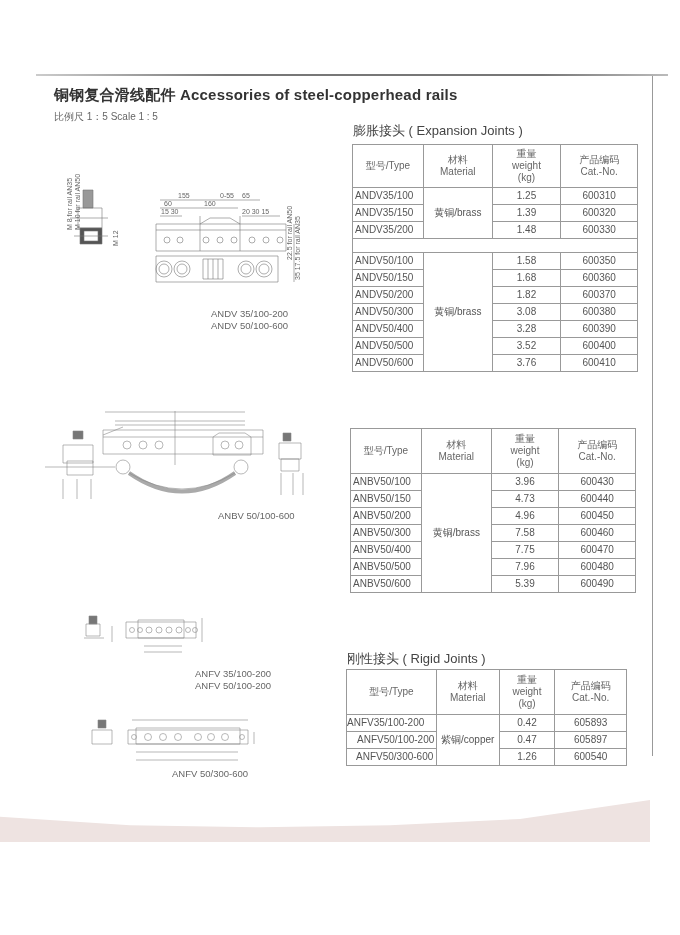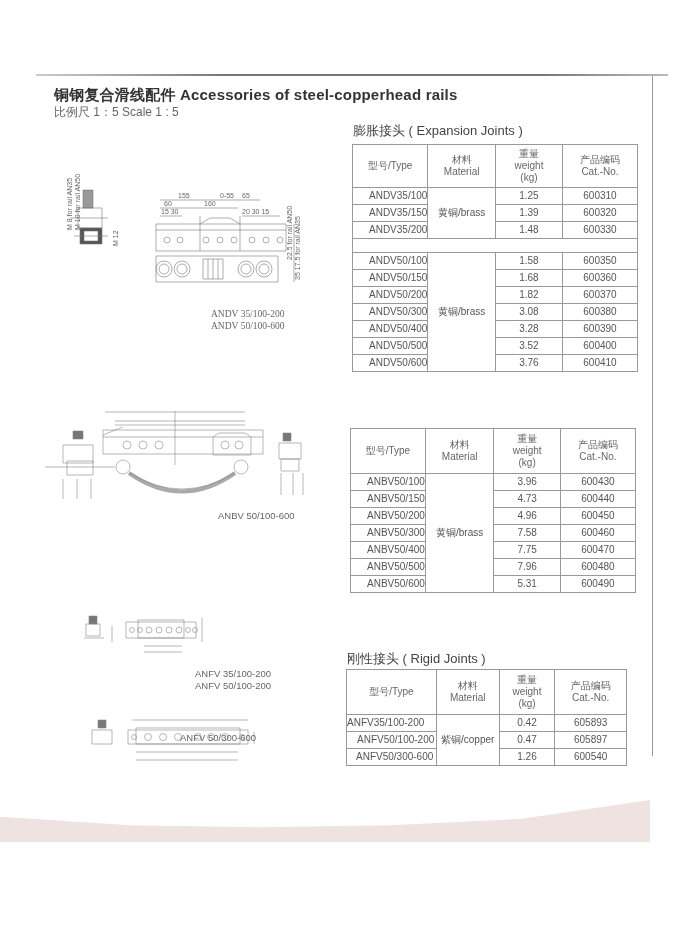--- a/index.html
+++ b/index.html
@@ -24,35 +24,35 @@
   .bottom-curl {
     position: absolute; left: 0; top: 800px; width: 650px; height: 42px;
     background: #eee3e1;
     clip-path: polygon(0 40%, 20% 60%, 40% 65%, 60% 60%, 80% 45%, 100% 0, 100% 100%, 0 100%);
   }
   .page-title {
     position: absolute; left: 54px; top: 86px; font-size: 15px; font-weight: bold;
     color: #333; letter-spacing: 0.2px; white-space: nowrap;
   }
   .scale-note {
-    position: absolute; left: 54px; top: 104px; font-size: 12px; color: #666;
+    position: absolute; left: 54px; top: 110px; font-size: 10px; color: #666;
   }
   .section-title {
     position: absolute; font-size: 13px; color: #444; white-space: nowrap;
   }
   table.spec {
     position: absolute; border-collapse: collapse; font-size: 10px; color: #555;
     border: 1px solid #777;
   }
   table.spec th, table.spec td {
     border: 1px solid #999; text-align: center; padding: 0; font-weight: normal;
   }
   table.spec th { line-height: 12px; color: #666; }
   table.spec td { height: 16px; line-height: 16px; }
-  table.spec td.type { text-align: left; padding-left: 16px; }
+  table.spec td.type { text-align: left; padding-left: 2px; }
   .caption {
     position: absolute; font-size: 9.5px; color: #666; line-height: 12px; white-space: nowrap;
   }
   svg.drawing { position: absolute; overflow: visible; }
   svg.drawing * { vector-effect: non-scaling-stroke; }
 </style>
 </head>
 <body>
 
 <div class="page-sheet"></div>
@@ -177,21 +177,21 @@
     <td>7.75</td>
     <td>600470</td>
   </tr>
   <tr>
     <td class="type">ANBV50/500</td>
     <td>7.96</td>
     <td>600480</td>
   </tr>
   <tr>
     <td class="type">ANBV50/600</td>
-    <td>5.31</td>
+    <td>5.39</td>
     <td>600490</td>
   </tr>
 </tbody>
   </table>
 
 <div class="section-title" style="left:347px; top:650px;">刚性接头 ( Rigid Joints )</div>
 
 <table class="spec" style="left:346px; top:669px; width:281px;">
   <colgroup>
       <col style="width:90px">
@@ -280,21 +280,21 @@
     <text x="144" y="16">160</text>
     <text x="101" y="24">15 30</text>
     <text x="182" y="24">20  30 15</text>
     <text transform="translate(12,40) rotate(-90)">M 8  for rail AN35</text>
     <text transform="translate(20,40) rotate(-90)">M 10  for rail AN50</text>
     <text transform="translate(58,56) rotate(-90)">M 12</text>
     <text transform="translate(232,70) rotate(-90)">22.5 for rail AN50</text>
     <text transform="translate(240,90) rotate(-90)">35 17.5 for rail AN35</text>
   </g>
 </svg>
-<div class="caption" style="left:211px; top:308px;font-family:Liberation Serif, serif;">
+<div class="caption" style="left:211px; top:308px;">
   <div>ANDV 35/100-200</div>
   <div>ANDV 50/100-600</div>
 </div>
 
 <svg class="drawing" style="left:45px; top:395px;" width="270" height="105" viewBox="0 0 270 105">
   <g stroke="#888" stroke-width="0.6" fill="none">
 
     <rect x="28" y="36" width="10" height="8" fill="#777"></rect>
     <path d="M18 50 h30 v18 h-30 z"></path>
     <rect x="22" y="66" width="26" height="14"></rect>
@@ -372,13 +372,13 @@
         <circle cx="123" cy="19" r="3.5"></circle>
         <circle cx="137" cy="19" r="3.5"></circle>
       <circle cx="154" cy="19" r="2.5"></circle>
     </g>
     <line x1="44" y1="2" x2="160" y2="2"></line>
     <line x1="48" y1="34" x2="150" y2="34"></line>
     <line x1="48" y1="42" x2="150" y2="42"></line>
     <line x1="166" y1="14" x2="166" y2="26"></line>
   </g>
 </svg>
-<div class="caption" style="left:172px; top:732px;margin-left:8px;">ANFV 50/300-600</div>
+<div class="caption" style="left:172px; top:768px;">ANFV 50/300-600</div>
 
 </body></html>

